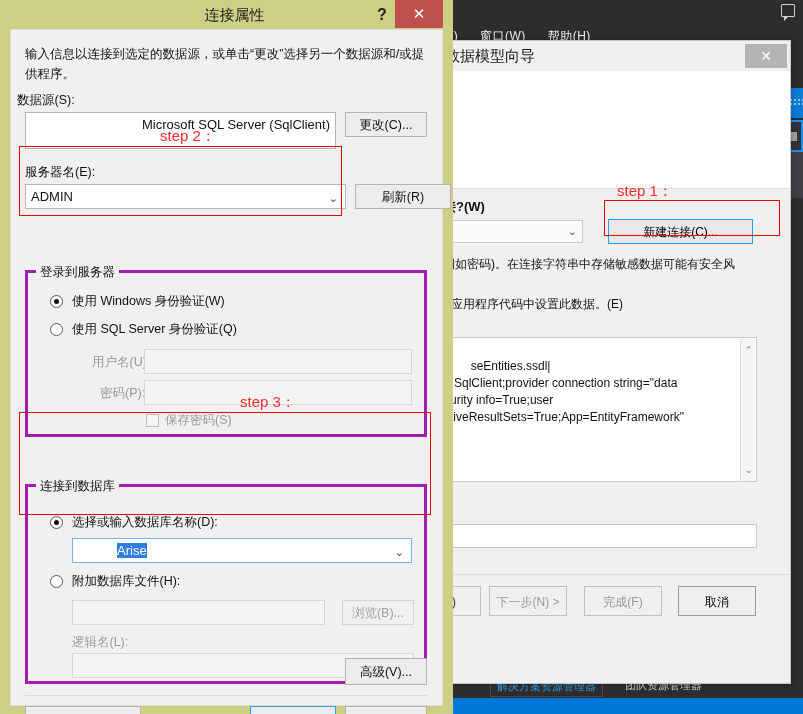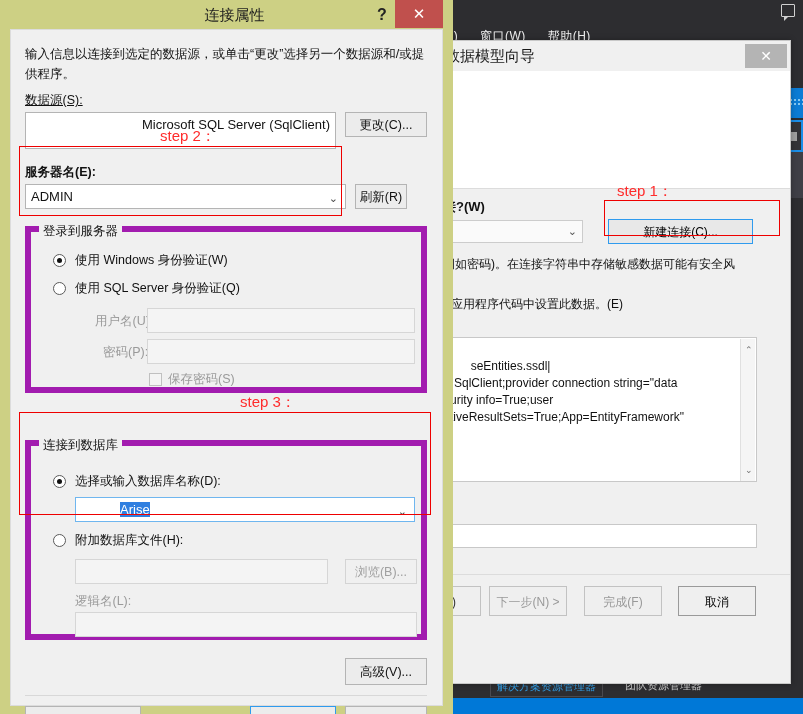--- a/index.html
+++ b/index.html
@@ -189,21 +189,21 @@
   .cbx.focus { border-color:#6fb6ef; }
   .cbx .arrow { position:absolute; right:7px; top:4px; color:#4a4a4a; font-size:11px;}
   .btn {
     position:absolute; background:#ececec; border:1px solid #b4b4b4;
     font-size:12.5px; color:#111; text-align:center;
   }
   .btn.dis { color:#a0a0a0; border-color:#d4d4d4; background:#f0f0f0; }
   .btn.default { border:1px solid #2f9bee; }
 
   .group {
-    position:absolute; border:6px solid #a21caf; background:transparent;
+    position:absolute; border:3px solid #a21caf; background:transparent;margin-top:44px;
   }
   .group-title {
     position:absolute; top:-9px; left:8px; background:#f0f0f0; padding:0 4px;
     font-size:12.5px; color:#111;
   }
 
   .radio {
     position:absolute; width:13px; height:13px; border:1px solid #5a5a5a;
     border-radius:50%; background:#fff;
   }
@@ -307,32 +307,32 @@
     <div class="cp-title">
       <span>连接属性</span>
       <div class="cp-help">?</div>
       <div class="cp-close">✕</div>
     </div>
 
     <div class="cp-body">
 
       <div class="cp-intro">输入信息以连接到选定的数据源，或单击“更改”选择另一个数据源和/或提供程序。</div>
 
-      <div class="lbl" style="left:14px; top:62px;text-decoration:underline;">数据源(S):</div>
+      <div class="lbl" style="left:6px; top:62px;">数据源(S):</div>
       <div class="tb" style="left:14px; top:82px; width:311px; height:37px;text-align:right;">
         <span>Microsoft SQL Server (SqlClient)</span>
       </div>
       <div class="btn" style="left:334px; top:82px; width:82px; height:25px; line-height:25px;">更改(C)...</div>
 
-      <div class="lbl" style="left:14px; top:134px;font-weight:bold;">服务器名(E):</div>
+      <div class="lbl" style="left:14px; top:134px;">服务器名(E):</div>
       <div class="cbx" style="left:14px; top:154px; width:321px; height:25px;">
         <span>ADMIN</span>
         <span class="arrow">⌄</span>
       </div>
-      <div class="btn" style="left:344px; top:154px; width:52px; height:25px; line-height:25px;">刷新(R)</div>
+      <div class="btn" style="left:344px; top:154px; width:96px; height:25px; line-height:25px;">刷新(R)</div>
 
       <div class="group" style="left:14px; top:196px; width:402px; height:167px;">
         <div class="group-title">登录到服务器</div>
 
         <div class="radio on" style="left:22px; top:22px;"></div>
         <div class="lbl" style="left:44px; top:20px;">使用 Windows 身份验证(W)</div>
 
         <div class="radio" style="left:22px; top:50px;"></div>
         <div class="lbl" style="left:44px; top:48px;">使用 SQL Server 身份验证(Q)</div>
 

